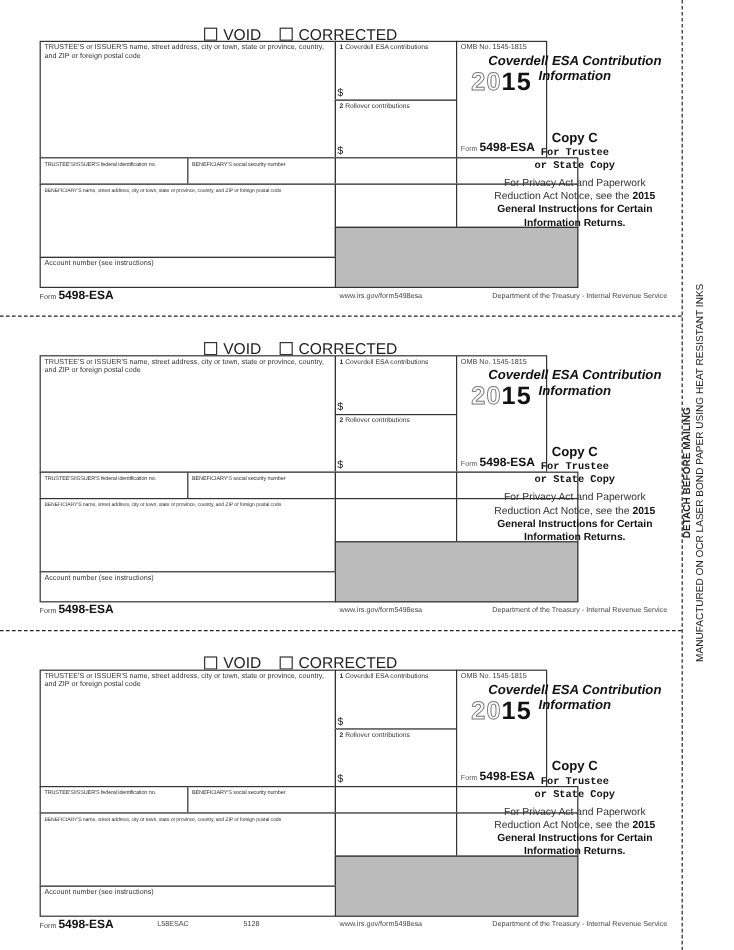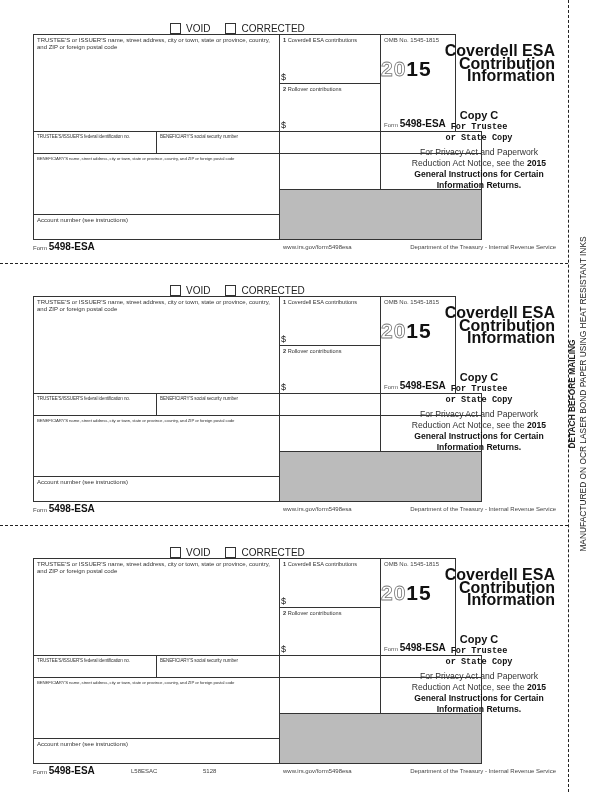--- a/index.html
+++ b/index.html
@@ -1,40 +1,40 @@
 <!DOCTYPE html>
 <html><head>
   <meta charset="utf-8">
   <style>
     * { box-sizing: border-box; margin: 0; padding: 0; }
     html, body { width: 612px; height: 792px; background: #ffffff; overflow: hidden; }
     body { position: relative; font-family: "Liberation Sans", sans-serif; color: #222; }
 
     .copy { position: absolute; left: 0; width: 570px; height: 262px; }
 
-    .checks { position: absolute; top: 21px; left: 170px; height: 14px; display: flex; align-items: center; font-size: 10px; color: #222; }
+    .checks { position: absolute; top: 21px; left: 170px; height: 14px; display: flex; align-items: center; font-size: 13px; color: #222; }
     .chk { display: inline-block; width: 11px; height: 11px; border: 1px solid #333; background: #fff; margin-right: 5px; }
     .chk-group { display: flex; align-items: center; margin-right: 15px; }
 
     .grid { position: absolute; top: 34px; left: 33px; width: 523px; height: 206px; }
     .cell { position: absolute; border: 1px solid #333; background: #fff; }
     .lbl { font-size: 5.6px; line-height: 6.6px; color: #333; padding: 2px 2px 0 3px; }
     .lbl.compact { font-size: 4.6px; letter-spacing: -0.1px; }
     .boxnum { font-weight: bold; }
     .dollar { position: absolute; left: 1px; bottom: 1px; font-size: 9px; color: #222; }
     .shade { background: #bbbbbb; }
 
     .omb { font-size: 6px; color: #444; padding: 2px 3px; }
-    .year { position: absolute; top: 22px; left: 0; width: 100%; font-size: 21px; font-weight: bold; letter-spacing: 1px; }
+    .year { position: absolute; top: 22px; left: 0; width: 100%; text-align: center; font-size: 21px; font-weight: bold; letter-spacing: 1px; }
     .year .outl { color: #fff; -webkit-text-stroke: 0.8px #777; }
     .year .solid { color: #111; }
     .formno { position: absolute; bottom: 2px; left: 3px; font-size: 6px; color: #555; }
     .formno b { font-size: 10px; color: #111; }
 
-    .title-area { position: absolute; top: 0; left: 370px; width: 153px; height: 72px; text-align: right; font-weight: bold; font-size: 16px; line-height: 12.5px; padding-top: 11px; padding-right: 1px; color: #111; }
+    .title-area { position: absolute; top: 0; left: 370px; width: 153px; height: 72px; text-align: center; font-weight: bold; font-size: 11px; line-height: 12.5px; padding-top: 11px; padding-right: 1px; color: #111; font-style: italic; }
     .copy-area { position: absolute; top: 73px; left: 370px; width: 153px; height: 133px; text-align: center; padding-top: 2px; padding-right: 1px; color: #111; }
     .copy-c { font-size: 11px; font-weight: bold; line-height: 13px; }
     .copy-sub { font-size: 8.6px; font-weight: bold; line-height: 11px; font-family: Liberation Mono, monospace; }
     .priv { font-size: 8.6px; line-height: 11px; color: #333; margin-top: 3px; }
     .priv b { color: #111; }
 
     .footer { position: absolute; top: 241px; left: 33px; width: 523px; height: 12px; font-size: 6px; color: #444; }
     .footer .fform { position: absolute; left: 0; top: 0; }
     .footer .fform b { font-size: 10px; color: #111; }
     .footer .code1 { position: absolute; left: 98px; top: 3px; }

